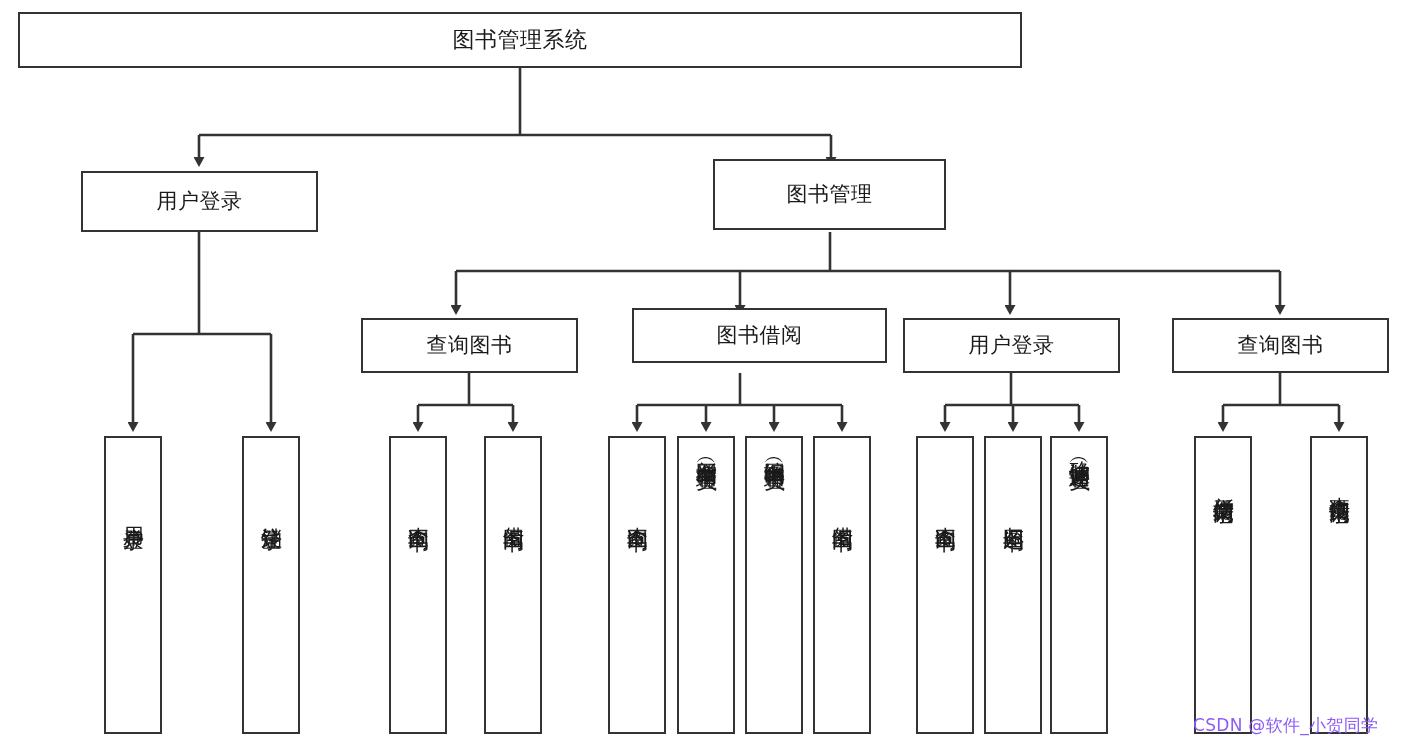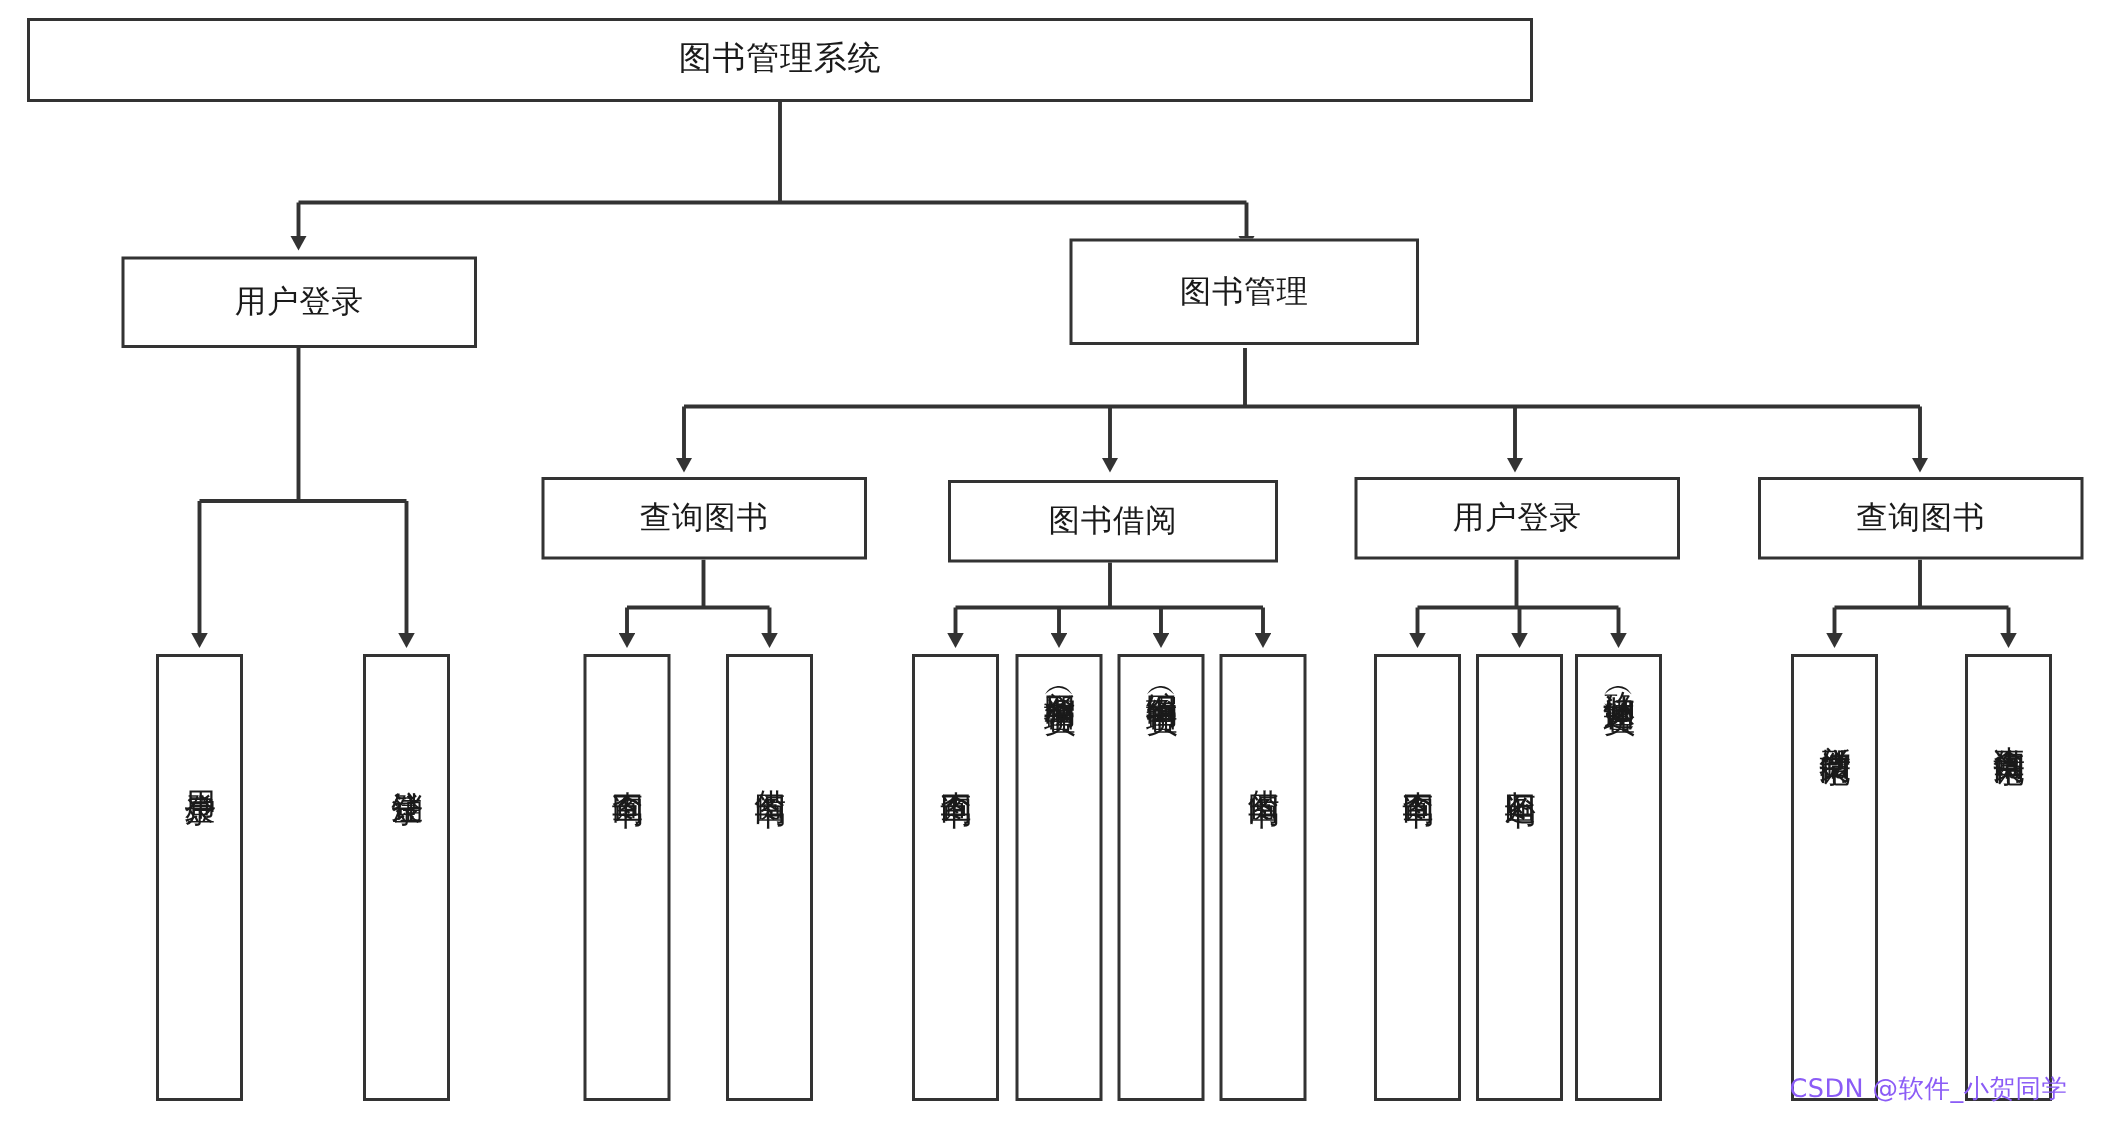--- a/index.html
+++ b/index.html
@@ -137,21 +137,21 @@
   <div class="node horizontal" style="left:81px; top:171px; width:237px; height:61px;">
     <span class="label">用户登录</span>
   </div>
   <div class="node horizontal" style="left:713px; top:159px; width:233px; height:71px;">
     <span class="label">图书管理</span>
   </div>
 
   <div class="node horizontal" style="left:361px; top:318px; width:217px; height:55px;">
     <span class="label">查询图书</span>
   </div>
-  <div class="node horizontal" style="left:632px; top:320px; width:220px; height:55px;">
+  <div class="node horizontal" style="left:632px; top:308px; width:255px; height:55px;">
     <span class="label">图书借阅</span>
   </div>
   <div class="node horizontal" style="left:903px; top:318px; width:217px; height:55px;">
     <span class="label">用户登录</span>
   </div>
   <div class="node horizontal" style="left:1172px; top:318px; width:217px; height:55px;">
     <span class="label">查询图书</span>
   </div>
 
   <div class="node vertical" style="left:104px; top:436px; width:58px; height:298px; padding-top:72px;">

